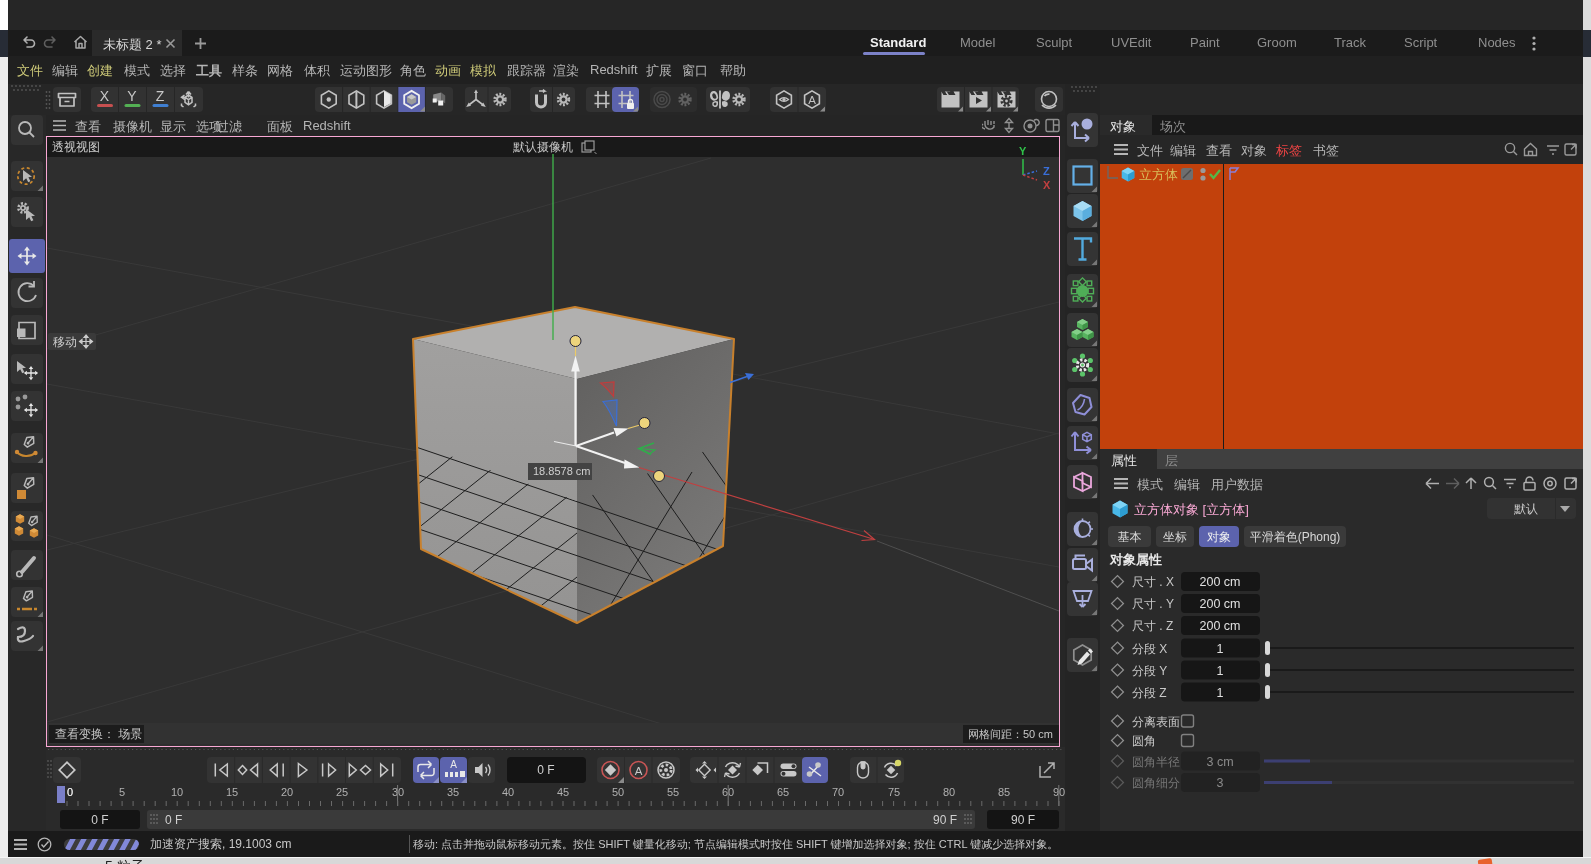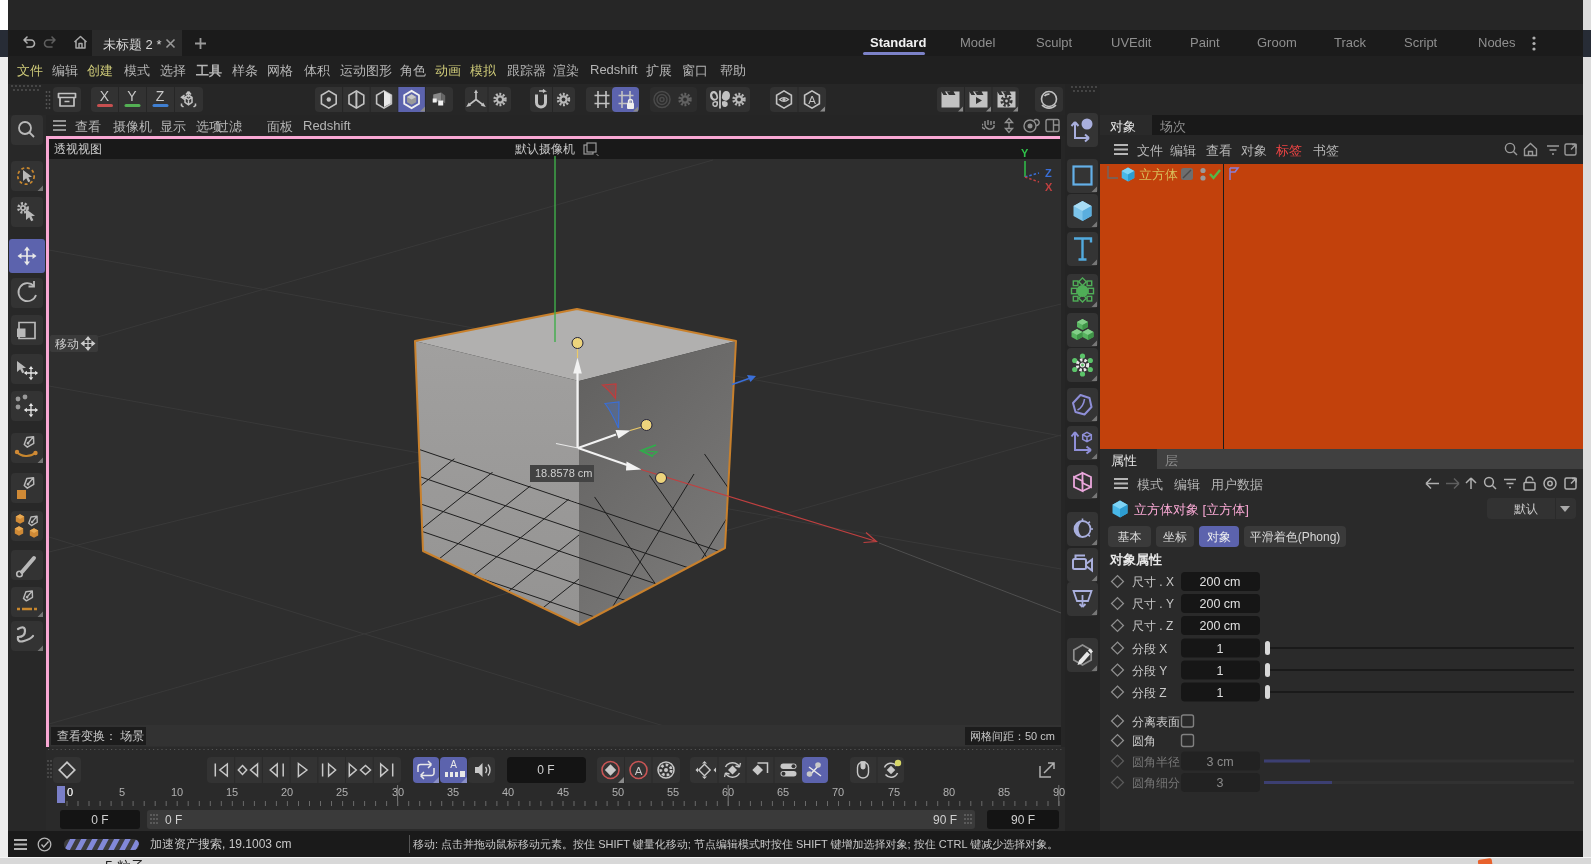--- a/index.html
+++ b/index.html
@@ -17,21 +17,21 @@
   #menubar { position:absolute; left:0; top:56px; width:100%; height:28px; background:#202020; }
   .menu { position:absolute; top:6px; font-size:13px; color:#b5b5b5; }
   .menu.y { color:#cdc978; }
   
   #toolbar { position:absolute; left:0; top:84px; width:1057px; height:31px; background:#262626; }
   
   #lefttools { position:absolute; left:0; top:115px; width:38px; height:716px; background:#282828; }
   
   #vpmenu { position:absolute; left:38px; top:115px; width:1019px; height:21px; background:#252525; }
   .vmenu { position:absolute; top:3px; font-size:13px; color:#b5b5b5; }
-  #viewport { position:absolute; left:38px; top:136px; width:1014px; height:611px; background:#2e2e2e; border:3px solid #f9a8d4; }
+  #viewport { position:absolute; left:38px; top:136px; width:1014px; height:611px; background:#2e2e2e; border:1px solid #f9a8d4; }
   
   #palette { position:absolute; left:1057px; top:84px; width:35px; height:747px; background:#242424; }
   
   #rightpanels { position:absolute; left:1092px; top:84px; width:483px; height:747px; background:#262626;margin-top:31px; }
   
   #timeline { position:absolute; left:38px; top:747px; width:1019px; height:84px; background:#2a2a2a; }
   
   #statusbar { position:absolute; left:0; top:831px; width:100%; height:26px; background:#1a1a1a; color:#c8c8c8; font-size:12px; }
 </style>
 </head>

